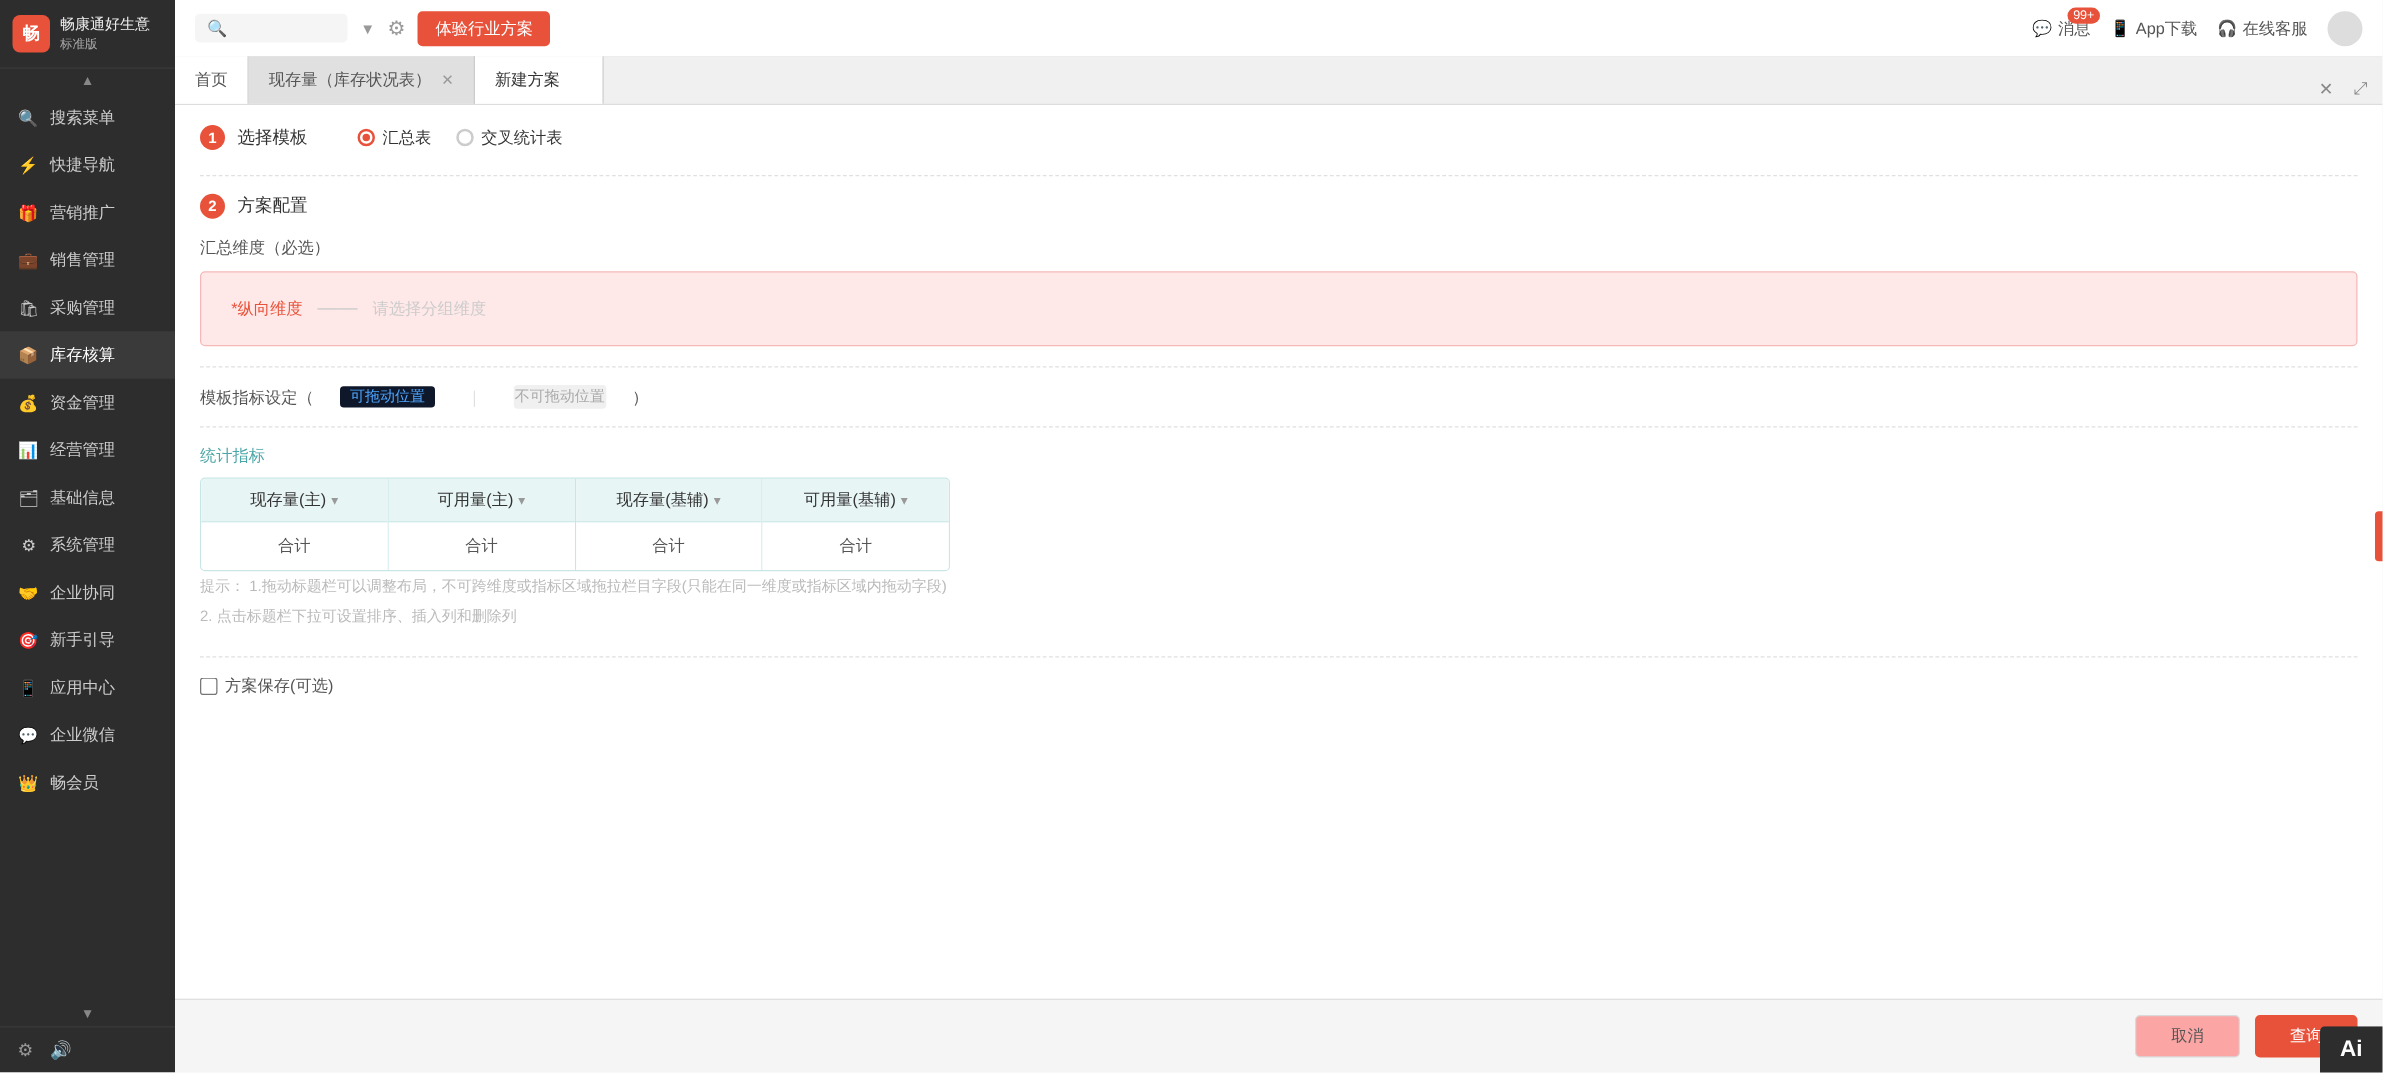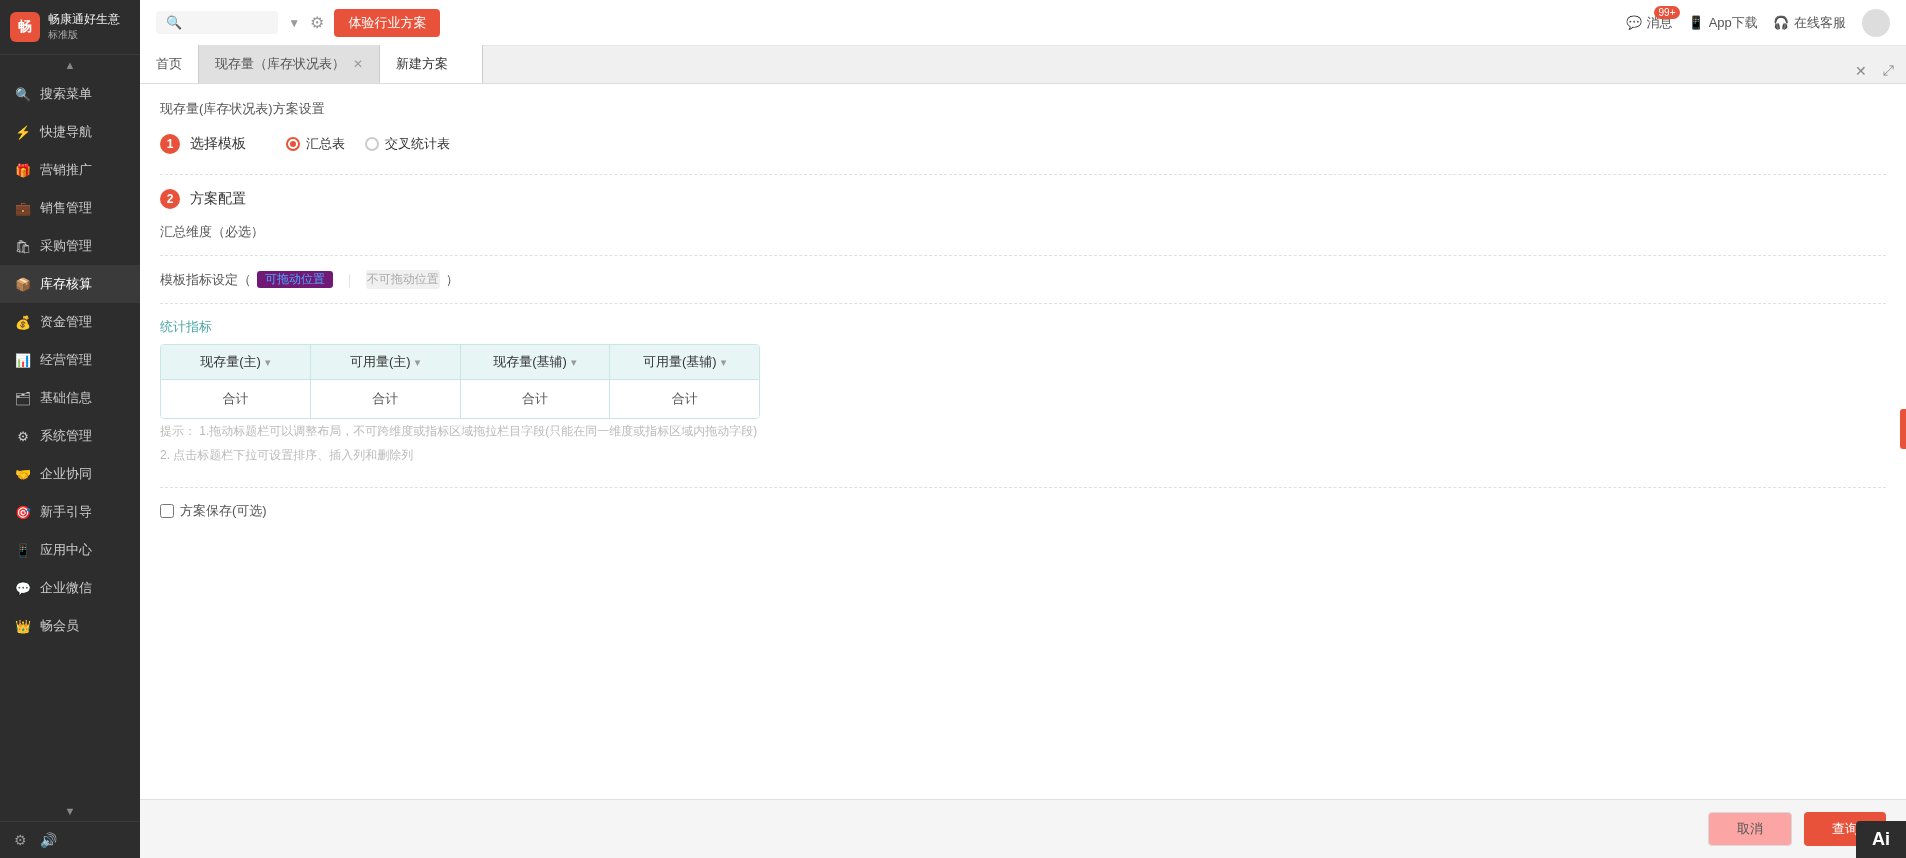--- a/index.html
+++ b/index.html
@@ -154,23 +154,23 @@
       border-radius: 4px; padding: 20px 24px;
       display: flex; align-items: center; gap: 12px;
       margin-bottom: 16px;
     }
     .warning-box-label { color: #e8523a; font-size: 13px; font-weight: 500; }
     .warning-box-dash { color: #ccc; font-size: 16px; }
     .warning-box-text { color: #ccc; font-size: 13px; }
 
     
     .indicator-settings { margin-bottom: 12px; }
-    .indicator-settings-label { font-size: 13px; color: #555; display: inline-flex; align-items: center; gap: 6px; }
+    .indicator-settings-label { font-size: 13px; color: #555; display: inline-flex; align-items: center; gap: 21px; }
     .movable-badge {
-      background: #701a75; color: #4da6ff; border-radius: 3px;
+      background: #0f172a; color: #4da6ff; border-radius: 3px;
       padding: 0 8px; font-size: 12px;
     }
     .non-movable-badge {
       background: #f0f0f0; color: #aaa; border-radius: 3px;
       padding: 1px 1px; font-size: 12px;
     }
     .badge-divider { color: #ddd; margin: 0 4px; }
 
     
     .stats-section-label { color: #4da6a8; font-size: 13px; font-weight: 500; margin-bottom: 8px; }
@@ -360,21 +360,20 @@
       <span class="tab-close">✕</span>
     </div>
     <div class="window-controls">
       <button class="win-btn">✕</button>
       <button class="win-btn">⤢</button>
     </div>
   </div>
 
   <div class="content">
 
-    <div class="page-title">现存量(库存状况表)方案设置</div>
 
     <div class="section">
       <div class="section-header">
         <div class="section-num">1</div>
         <span class="section-title">选择模板</span>
         <div class="template-options">
           <div class="radio-group">
             <div class="radio-dot selected"></div>
             <span class="radio-label">汇总表</span>
           </div>
@@ -389,20 +388,25 @@
     <hr class="section-divider">
 
     <div class="section">
       <div class="section-header">
         <div class="section-num">2</div>
         <span class="section-title">方案配置</span>
       </div>
 
       <div class="dim-label">汇总维度（必选）</div>
 
+      <div class="warning-box">
+        <span class="warning-box-label">*纵向维度</span>
+        <span class="warning-box-dash">——</span>
+        <span class="warning-box-text">请选择分组维度</span>
+      </div>
 
       <hr class="section-divider">
 
       <div class="indicator-settings">
         <span class="indicator-settings-label">
           <span>模板指标设定（</span>
           <span class="movable-badge">可拖动位置</span>
           <span class="badge-divider">｜</span>
           <span class="non-movable-badge">不可拖动位置</span>
           <span>）</span>

